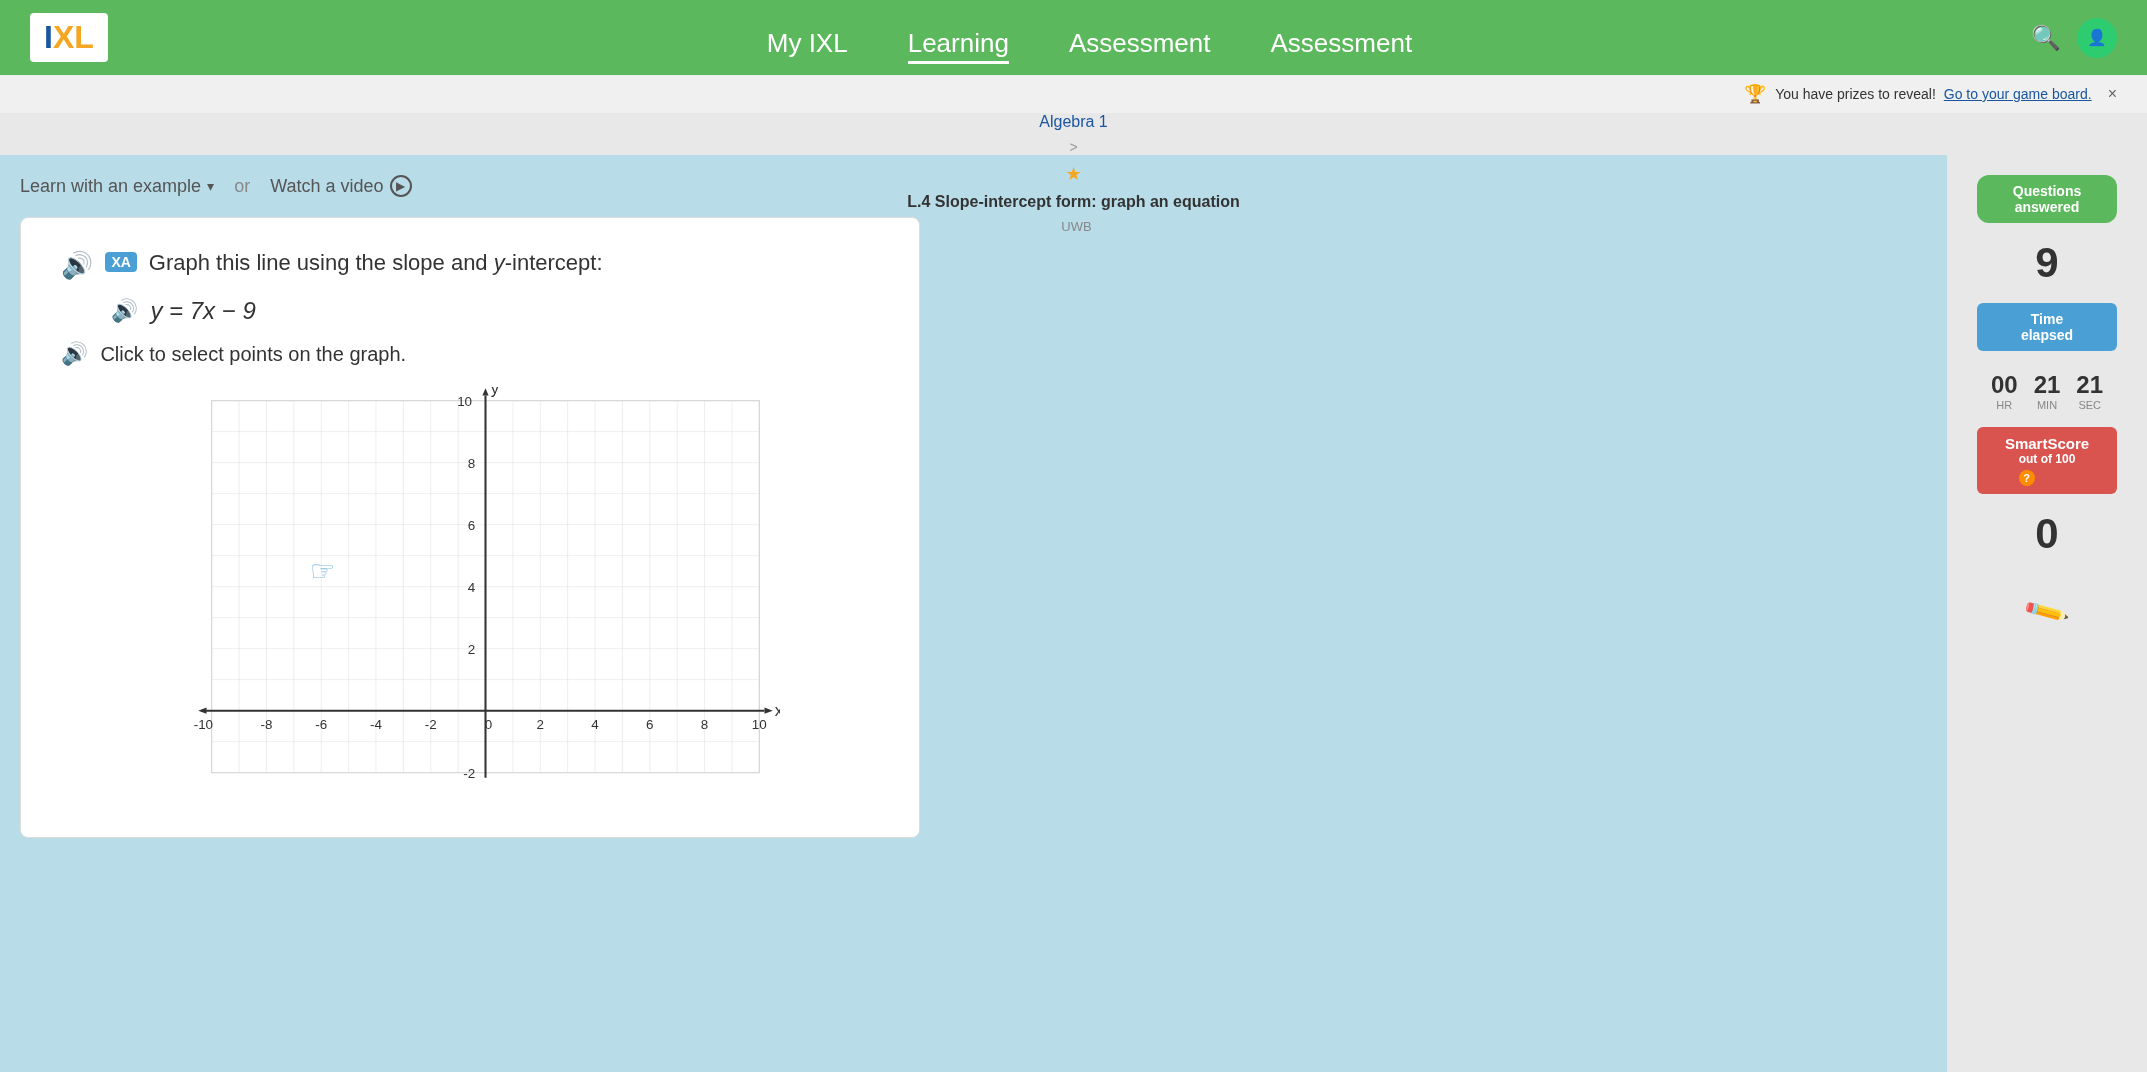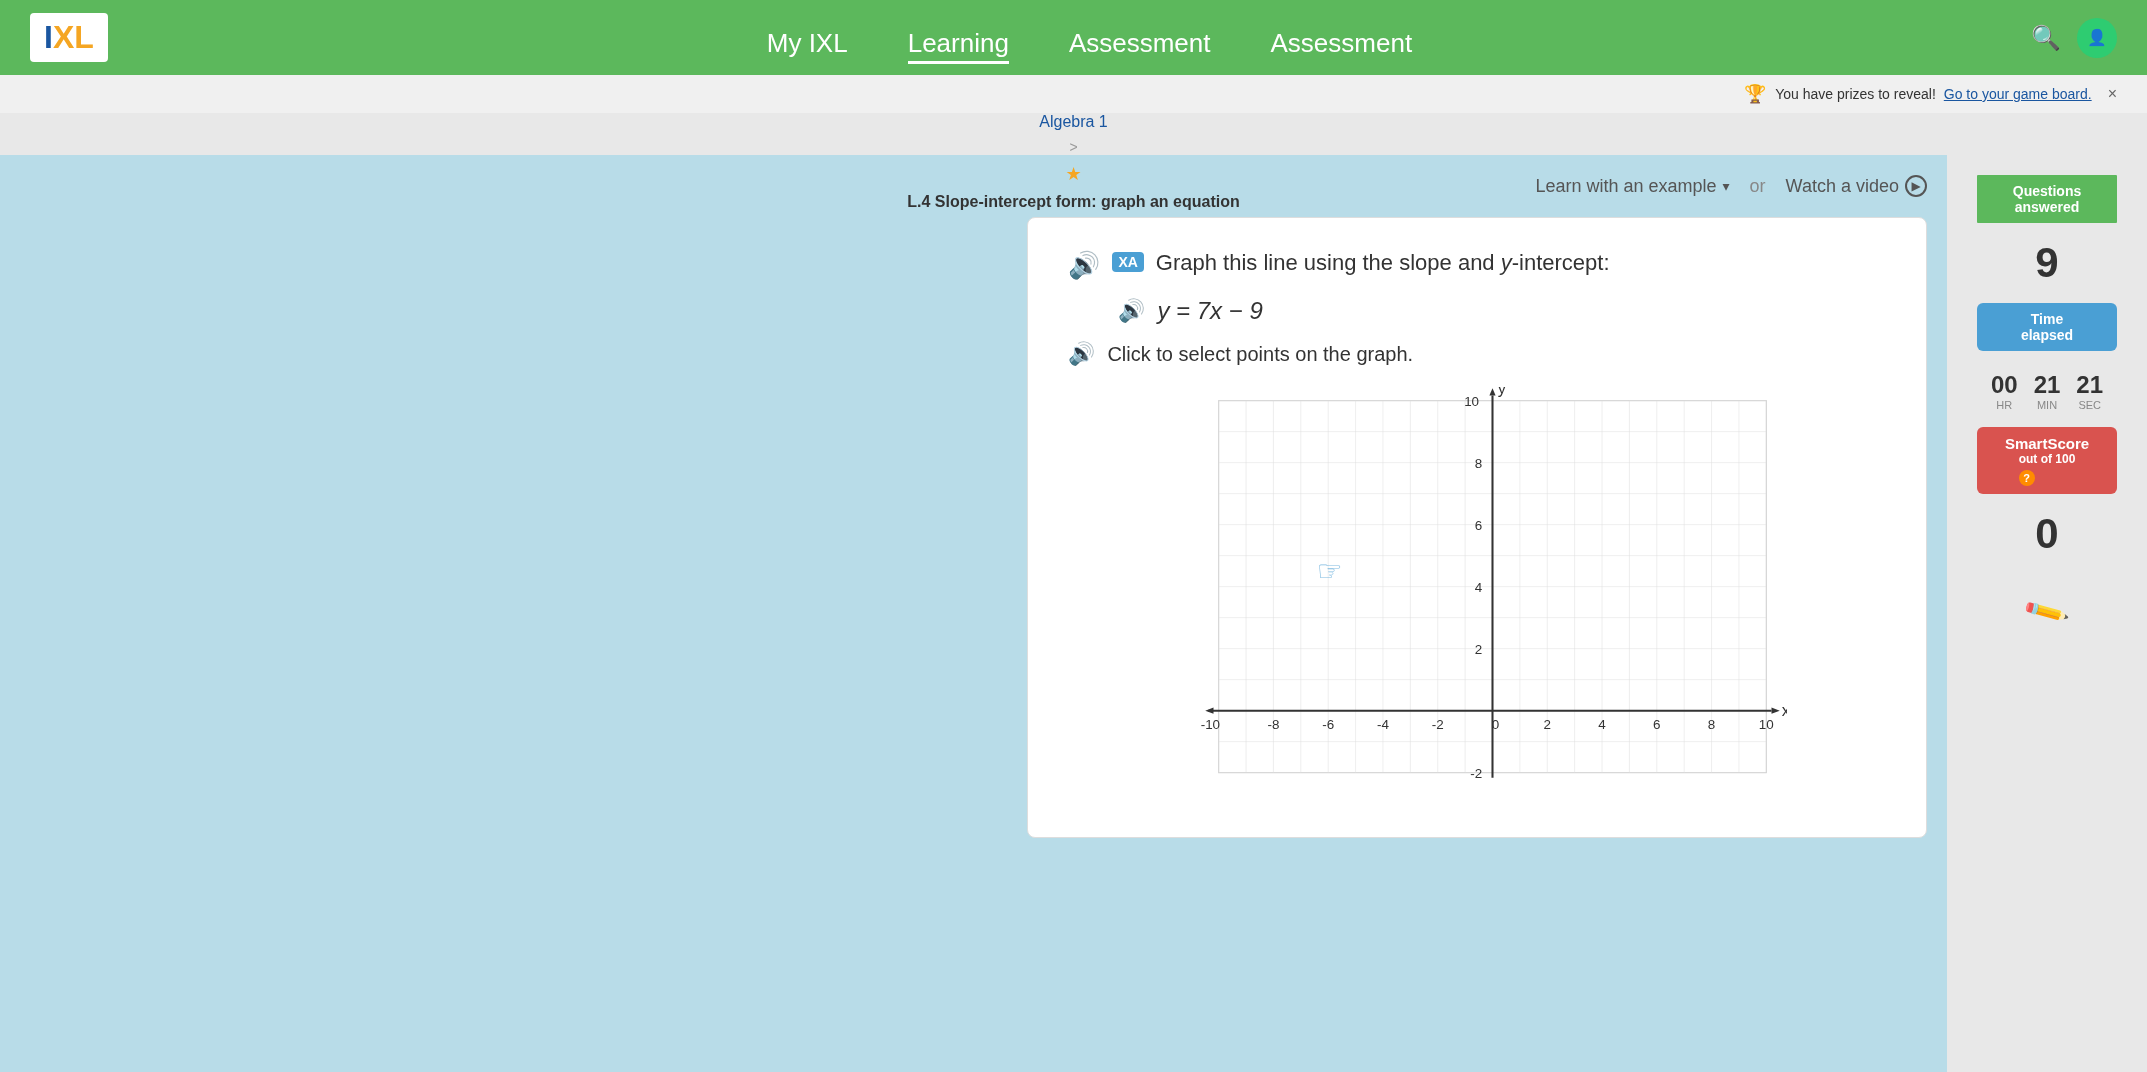--- a/index.html
+++ b/index.html
@@ -117,21 +117,21 @@
       width: 100%;
       height: calc(100% - 75px - 38px - 42px);
       background: #b8dce8;
     }
 
     
     .content-panel {
       flex: 1;
       display: flex;
       flex-direction: column;
-      align-items: flex-end;
+      align-items: flex-start;
       padding: 20px;
     }
 
     
     .example-bar {
       display: flex;
       align-items: center;
       gap: 20px;
       margin-bottom: 20px;
       font-size: 18px;
@@ -243,21 +243,21 @@
       background: #e8e8e8;
       display: flex;
       flex-direction: column;
       align-items: center;
       padding: 20px 10px;
       gap: 16px;
     }
     .questions-answered-box {
       background: #5cb85c;
       color: white;
-      border-radius: 1px;
+      border-radius: 12px;
       padding: 8px 32px;
       text-align: center;
       font-size: 15px;
       font-weight: bold;
       width: 140px;
     }
     .questions-count {
       font-size: 42px;
       font-weight: bold;
       color: #333;

